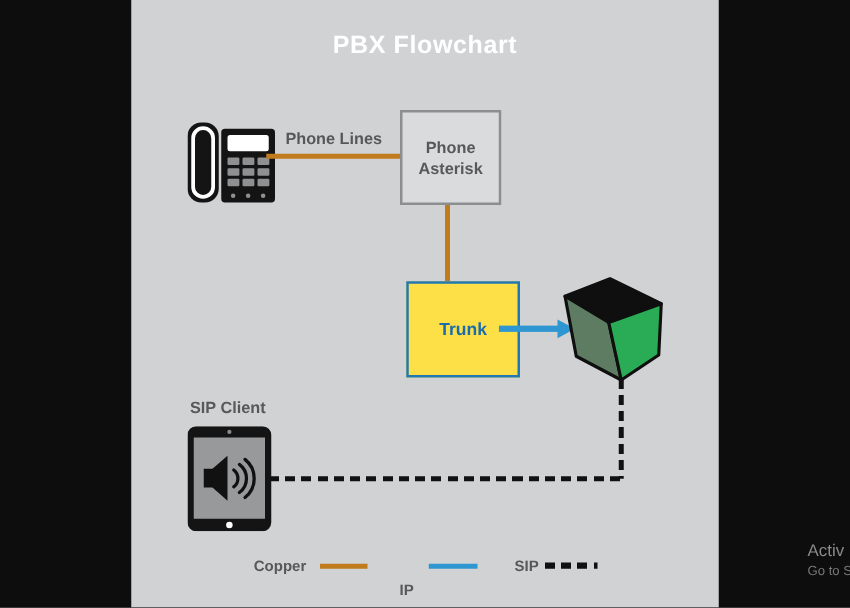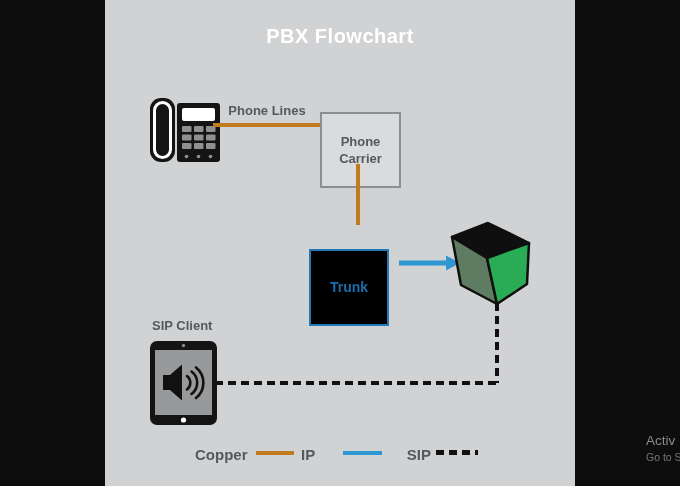--- a/index.html
+++ b/index.html
@@ -19,42 +19,41 @@
     color: #fff; font-size: 20px; font-weight: bold; letter-spacing: .5px;
   }
   .lbl { color: #57585a; font-weight: bold; font-size: 13px; }
   .center { text-align: center; }
 
   .node-box {
     border: 2px solid #8d8e90; background: #dadbdc;
     display: flex; align-items: center; justify-content: center;
     color: #57585a; font-weight: bold; font-size: 13px; line-height: 17px;
     text-align: center;
-    margin-top: 24px;
   }
   .carrier-box { left: 215px; top: 88px; width: 81px; height: 76px; }
   .trunk-box {
-    left: 204px; top: 225px; width: 80px; height: 77px;
-    border: 2px solid #2178b4; background: #000000;
+    left: 220px; top: 225px; width: 91px; height: 77px;
+    border: 2px solid #2178b4; background: #fde047;
     color: #1a6dad; font-size: 14px;
   }
 
   .line-copper-h { left: 108px; top: 123px; width: 107px; height: 4px; background: #bf7b1d; }
   .line-copper-v { left: 251px; top: 164px; width: 4px; height: 61px; background: #bf7b1d; }
 
   .dash-v {
     left: 390px; top: 303px; width: 4px; height: 80px;
     background: repeating-linear-gradient(180deg, #111 0, #111 8px, rgba(0,0,0,0) 8px, rgba(0,0,0,0) 13px);
   }
   .dash-h {
     left: 110px; top: 381px; width: 284px; height: 4px;
     background: repeating-linear-gradient(90deg, #111 0, #111 8px, rgba(0,0,0,0) 8px, rgba(0,0,0,0) 13px);
   }
 
-  .legend-lbl { font-size: 15px; font-weight: bold; color: #57585a; top: 446px; }
+  .legend-lbl { font-size: 12px; font-weight: bold; color: #57585a; top: 446px; }
   .legend-swatch { top: 451px; height: 4px; }
   .swatch-copper { left: 151px; width: 38px; background: #bf7b1d; }
   .swatch-ip { left: 238px; width: 39px; background: #2e96d1; }
   .swatch-sip {
     left: 331px; width: 42px; height: 5px; top: 450px;
     background: repeating-linear-gradient(90deg, #111 0, #111 8px, rgba(0,0,0,0) 8px, rgba(0,0,0,0) 13px);
   }
 
   .watermark { left: 646px; top: 433px; color: #8b8b8b; white-space: nowrap; }
   .watermark .wm1 { font-size: 13.5px; }
@@ -90,21 +89,21 @@
       </g>
     </svg>
 
     <div class="abs lbl center" style="left:112px; top:103px; width:100px;text-align:center;">Phone Lines</div>
 
     <div class="abs line-copper-h"></div>
 
     <div class="abs node-box carrier-box">
       <div>
         <div>Phone</div>
-        <div>Carrier</div>
+        <div>Asterisk</div>
       </div>
     </div>
 
     <div class="abs line-copper-v"></div>
 
     <div class="abs node-box trunk-box">
       <span>Trunk</span>
     </div>
 
     <svg class="abs" style="left:294px; top:253px;" width="62" height="20" viewBox="0 0 62 20">
@@ -140,21 +139,21 @@
       <g stroke="#111" stroke-width="2.6" fill="none" stroke-linecap="round">
         <path d="M37,35 A8.5,8.5 0 0 1 37,48.5"></path>
         <path d="M41.5,30.5 A14,14 0 0 1 41.5,53"></path>
         <path d="M46,26.5 A19.5,19.5 0 0 1 46,57"></path>
       </g>
     </svg>
 
     <div class="abs legend-lbl" style="left:90px; width:50px; text-align:right;">Copper</div>
     <div class="abs legend-swatch swatch-copper"></div>
 
-    <div class="abs legend-lbl" style="left:196px; width:30px; text-align:left;">IP</div>
+    <div class="abs legend-lbl" style="left:196px; width:30px; text-align:right;margin-top:19px;">IP</div>
     <div class="abs legend-swatch swatch-ip"></div>
 
     <div class="abs legend-lbl" style="left:288px; width:38px; text-align:right;">SIP</div>
     <div class="abs swatch-sip"></div>
   </div>
 
   <div class="abs watermark">
     <div class="wm1">Activ</div>
     <div class="wm2">Go to S</div>
   </div>

